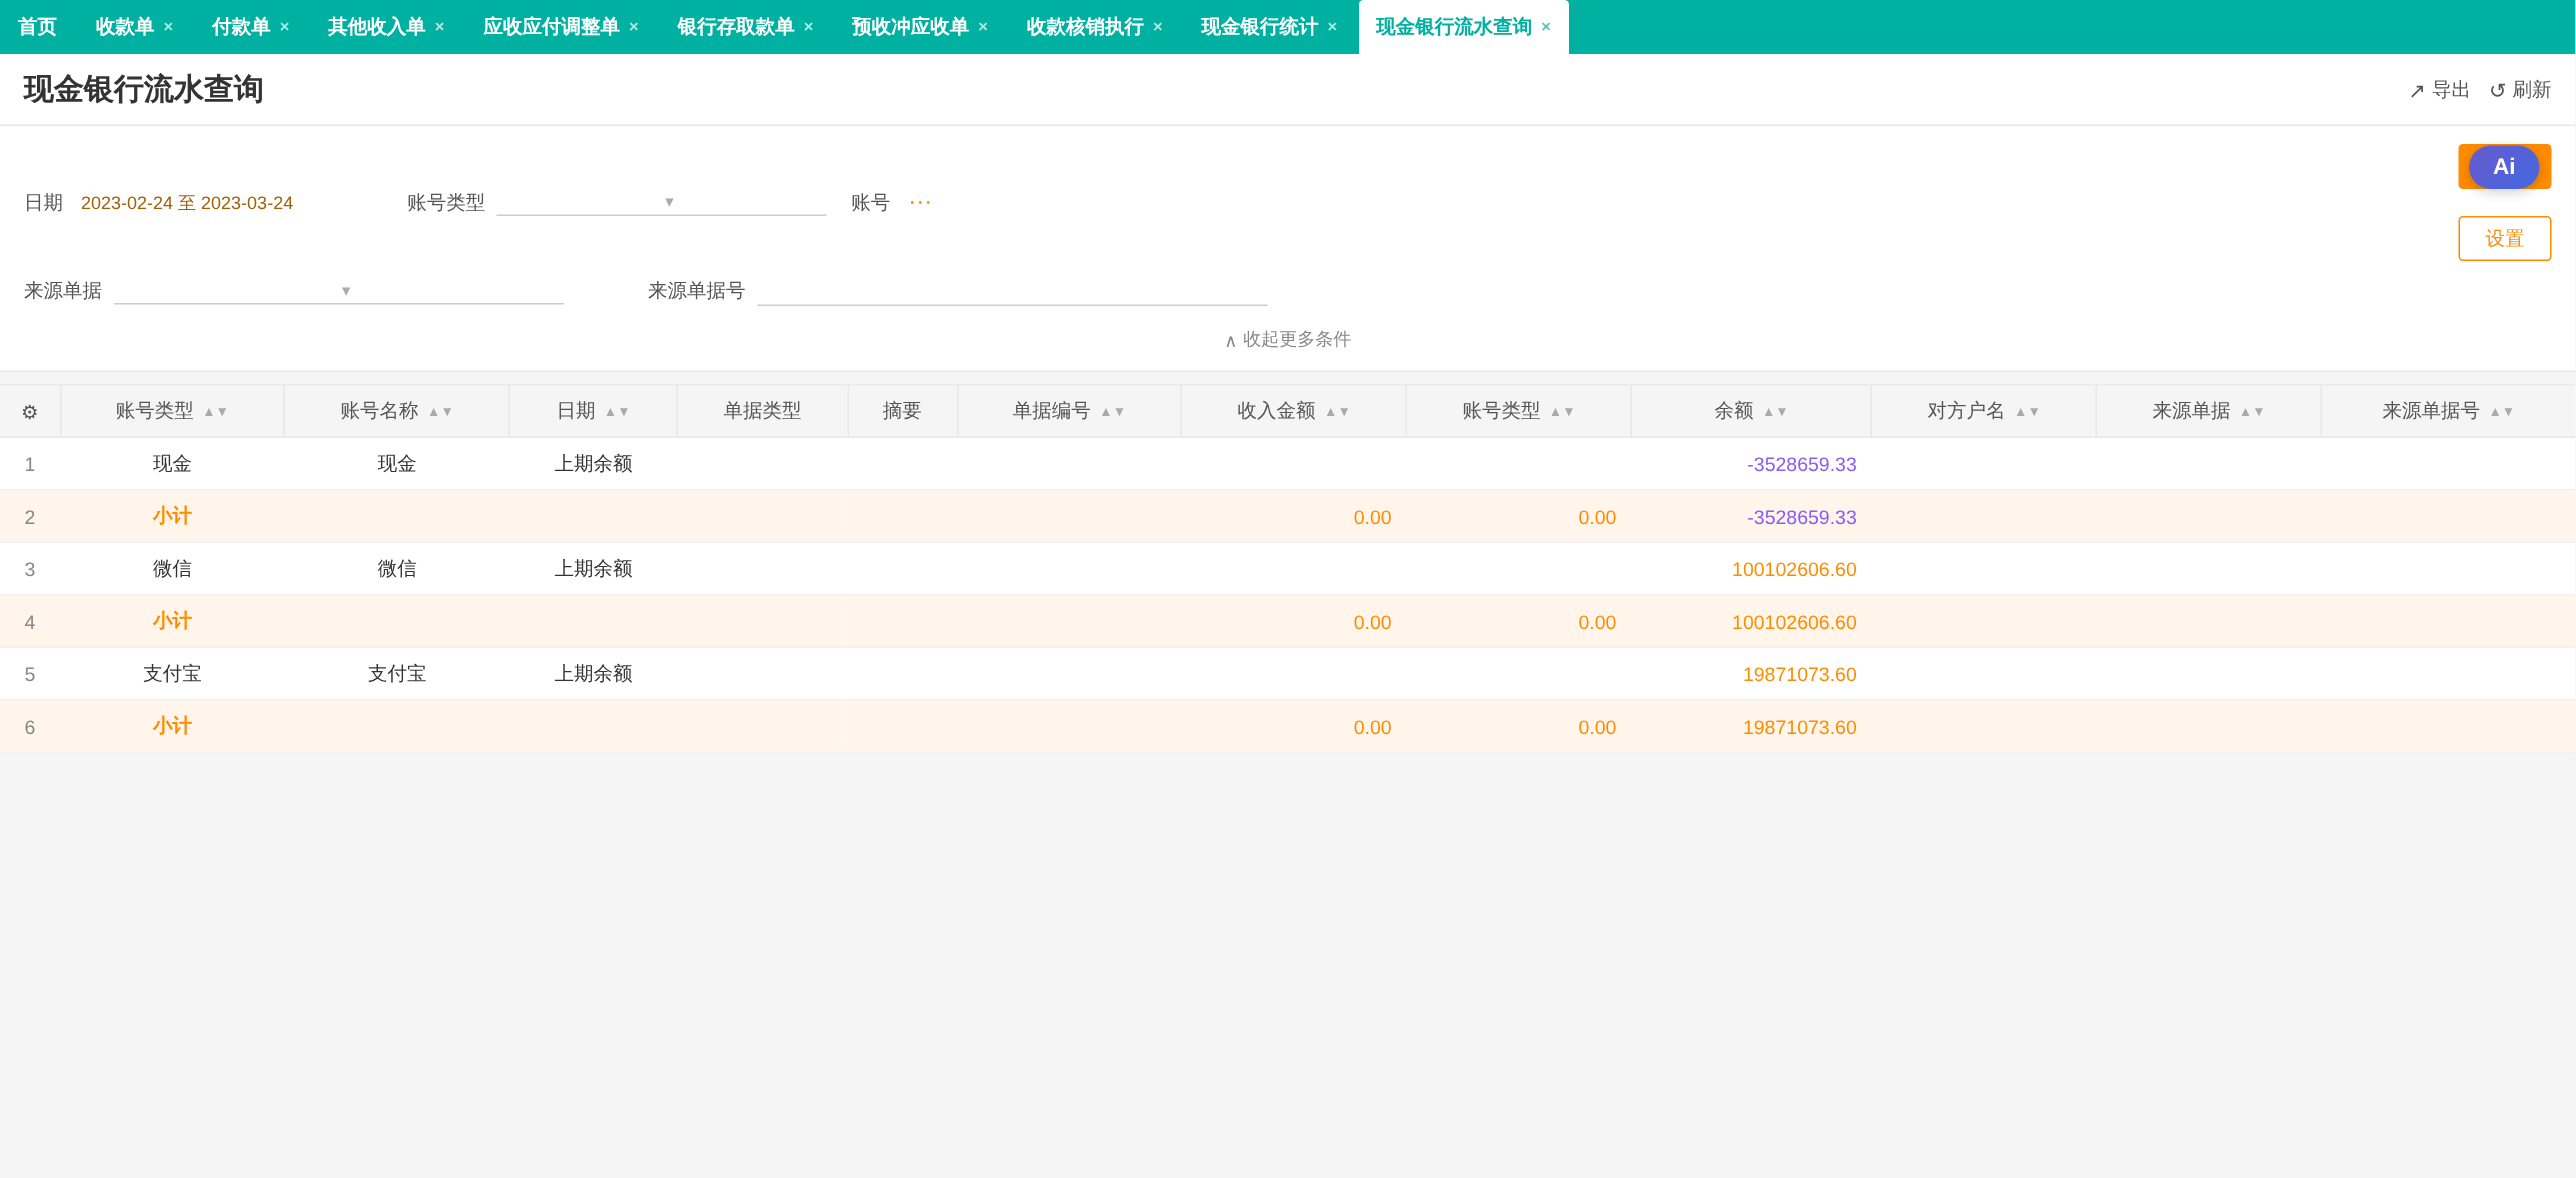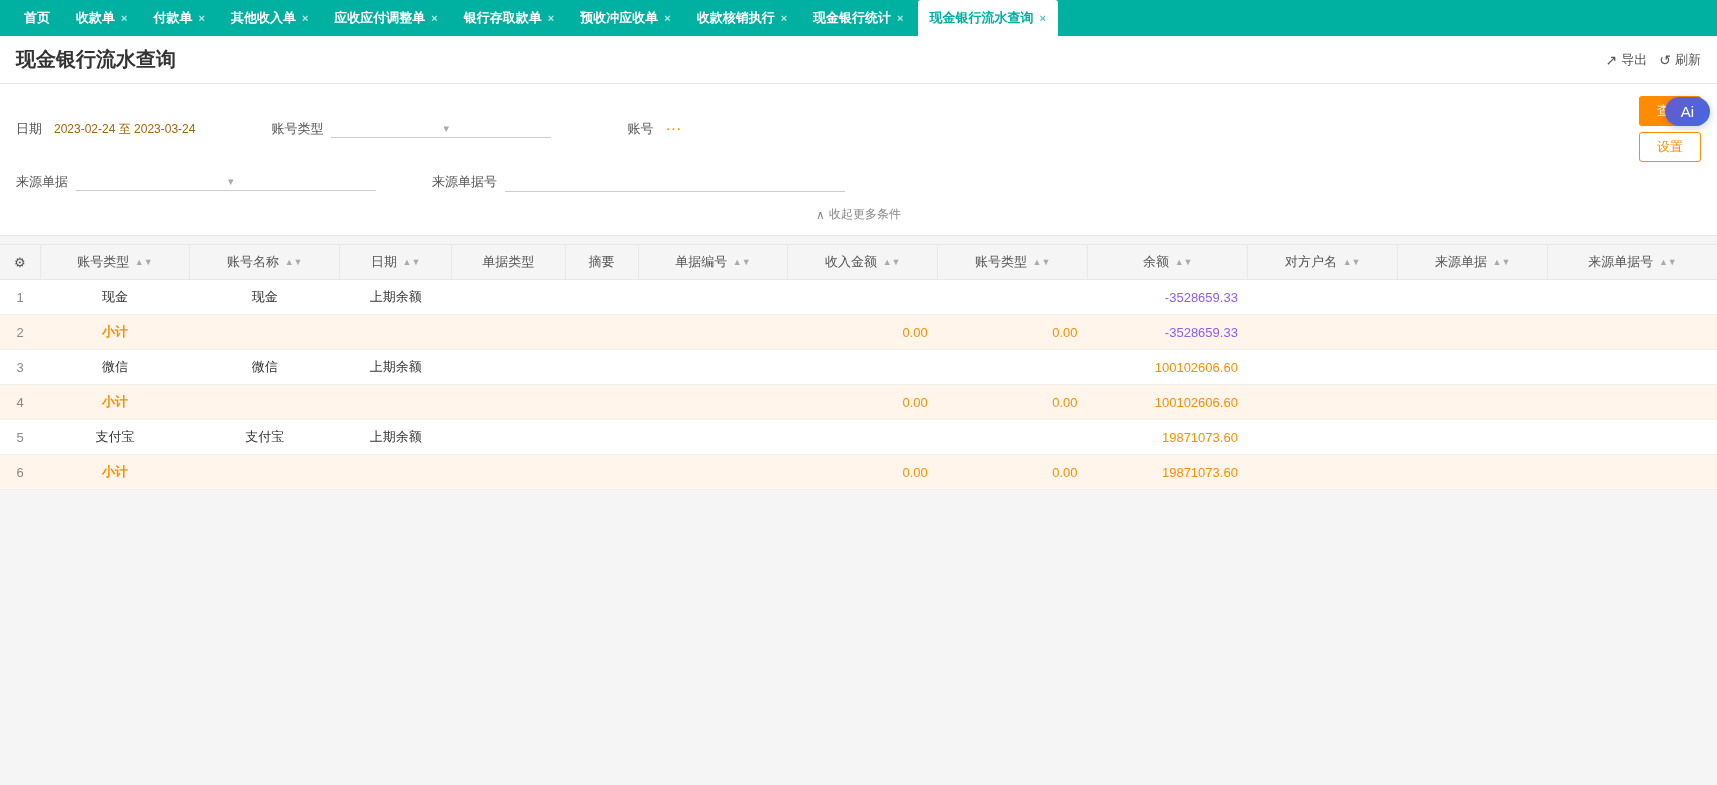--- a/index.html
+++ b/index.html
@@ -4,21 +4,21 @@
   <style>
     * { box-sizing: border-box; margin: 0; padding: 0; }
     body { font-family: 'Microsoft YaHei', Arial, sans-serif; font-size: 13px; background: #f5f5f5; color: #333; }
 
     
     .top-nav {
       background: #00b0a0;
       display: flex;
       align-items: center;
       height: 36px;
-      padding: 0 12px;
+      padding: 0 0;
       gap: 2px;
       overflow: hidden;
     }
     .nav-item {
       color: #fff;
       padding: 4px 12px;
       cursor: pointer;
       font-size: 13px;
       white-space: nowrap;
       border-radius: 3px 3px 0 0;
@@ -221,28 +221,28 @@
     }
     tbody td.num { text-align: right; }
     tbody td.negative { color: #8b5cf6; text-align: right; }
     tbody td.orange { color: #ff8c00; font-weight: normal; text-align: right; }
     .row-num { color: #888; }
     .subtotal-label { color: #ff8c00; font-weight: bold; }
 
     
     .ai-float {
       position: fixed;
-      right: 7px;
+      right: 24px;
       top: 97px;
       background: linear-gradient(135deg, #6a5acd, #4169e1);
       color: #fff;
       border-radius: 20px;
       padding: 6px 16px;
       font-size: 15px;
-      font-weight: normal;
+      font-weight: bold;
       cursor: pointer;
       display: flex;
       align-items: center;
       gap: 4px;
       box-shadow: 0 2px 8px rgba(0,0,0,0.2);
     }
   </style>
 </head>
 <body>
 
@@ -311,26 +311,26 @@
     </div>
 
     <div class="filter-group" style="margin-left: 60px;">
       <span class="filter-label">账号类型</span>
       <div class="filter-select" style="min-width:220px;">
         <span></span>
         <span style="color:#aaa; font-size:11px;">▾</span>
       </div>
     </div>
 
-    <div class="filter-group" style="margin-left: 60px;">
+    <div class="filter-group" style="">
       <span class="filter-label">账号</span>
       <span class="dots-btn">···</span>
     </div>
 
-    <div style="margin-left: auto; display:flex; flex-direction:column; gap:6px;">
+    <div style="margin-left: auto; display:flex; flex-direction:column; gap:18px;">
       <button class="btn-query">查询</button>
       <button class="btn-settings">设置</button>
     </div>
   </div>
 
   <div class="filter-row">
 
     <div class="filter-group">
       <span class="filter-label">来源单据</span>
       <div class="filter-select" style="min-width:300px;">

